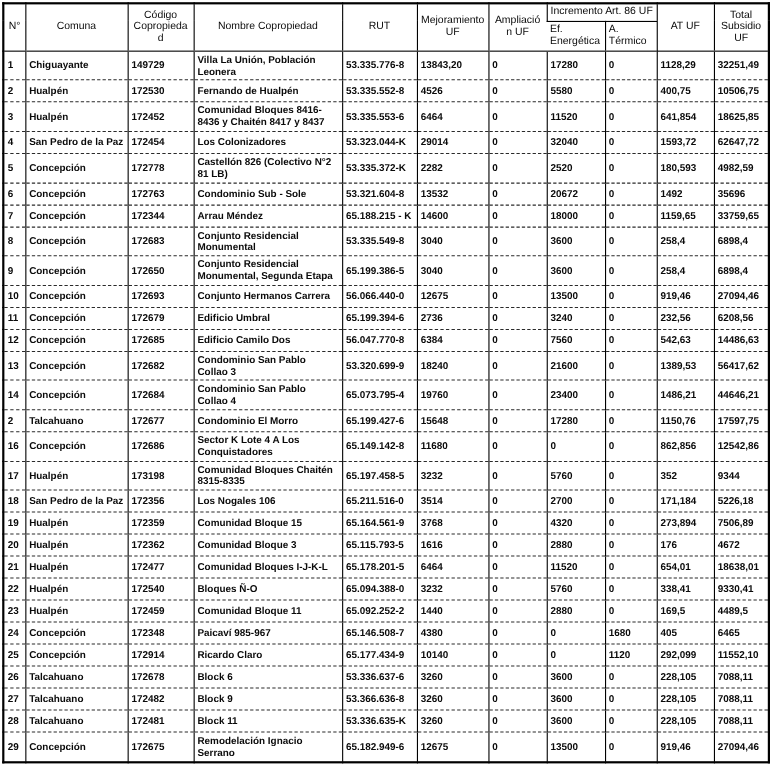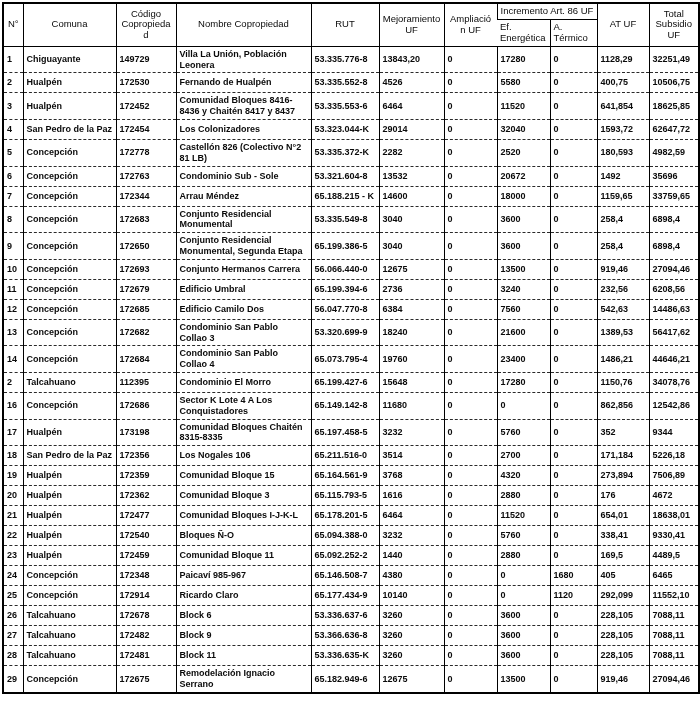--- a/index.html
+++ b/index.html
@@ -266,29 +266,29 @@
           <td>19760</td>
           <td>0</td>
           <td>23400</td>
           <td>0</td>
           <td>1486,21</td>
           <td>44646,21</td>
         </tr>
         <tr>
           <td>2</td>
           <td>Talcahuano</td>
-          <td>112395</td>
+          <td>172677</td>
           <td>Condominio El Morro</td>
           <td>65.199.427-6</td>
           <td>15648</td>
           <td>0</td>
           <td>17280</td>
           <td>0</td>
           <td>1150,76</td>
-          <td>34078,76</td>
+          <td>17597,75</td>
         </tr>
         <tr>
           <td>16</td>
           <td>Concepción</td>
           <td>172686</td>
           <td>Sector K Lote 4 A Los Conquistadores</td>
           <td>65.149.142-8</td>
           <td>11680</td>
           <td>0</td>
           <td>0</td>

